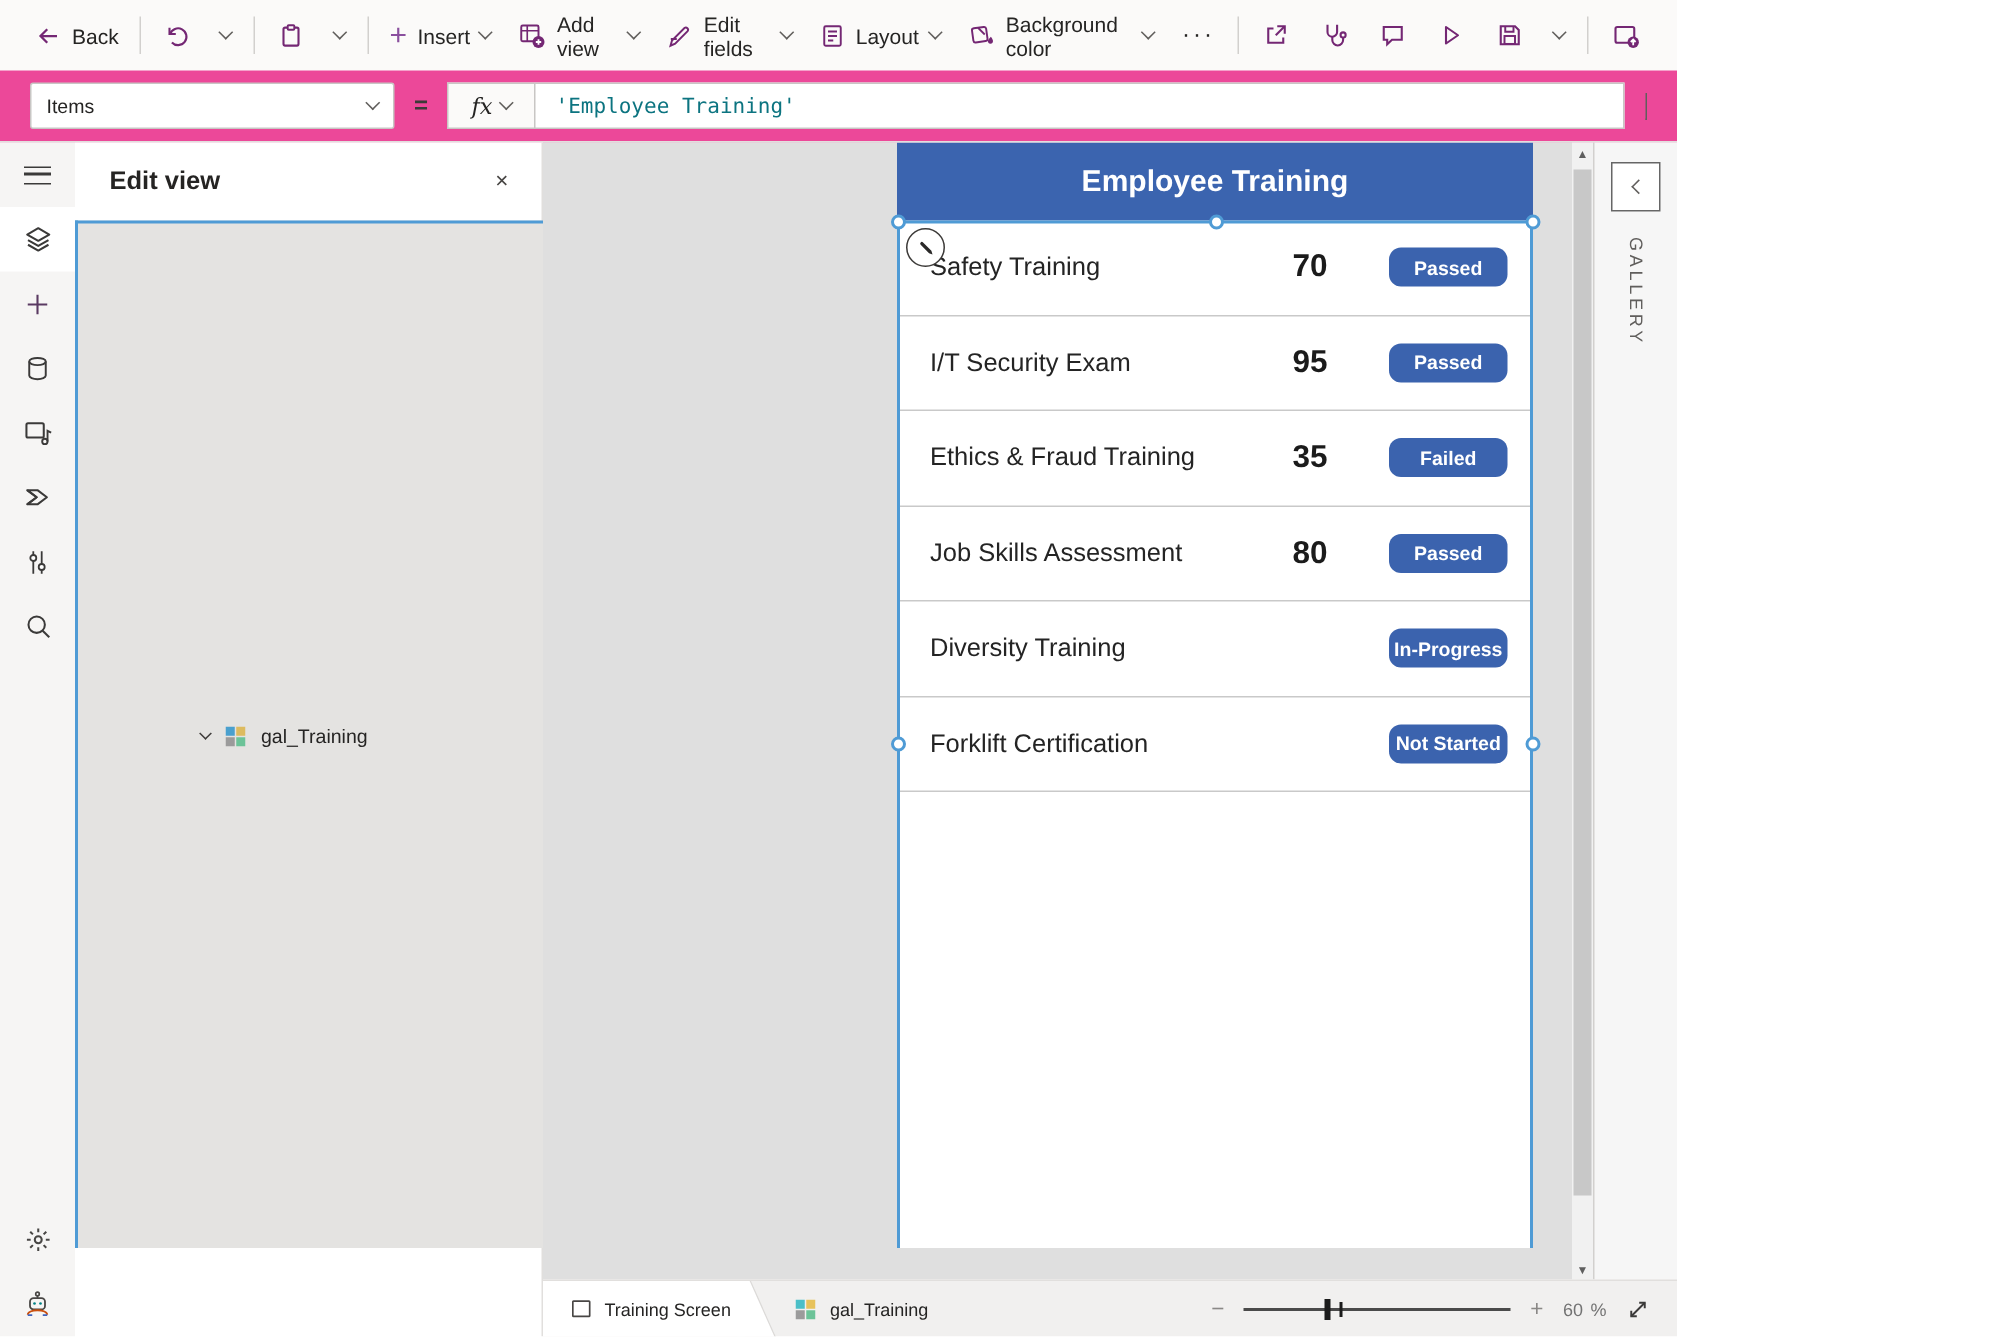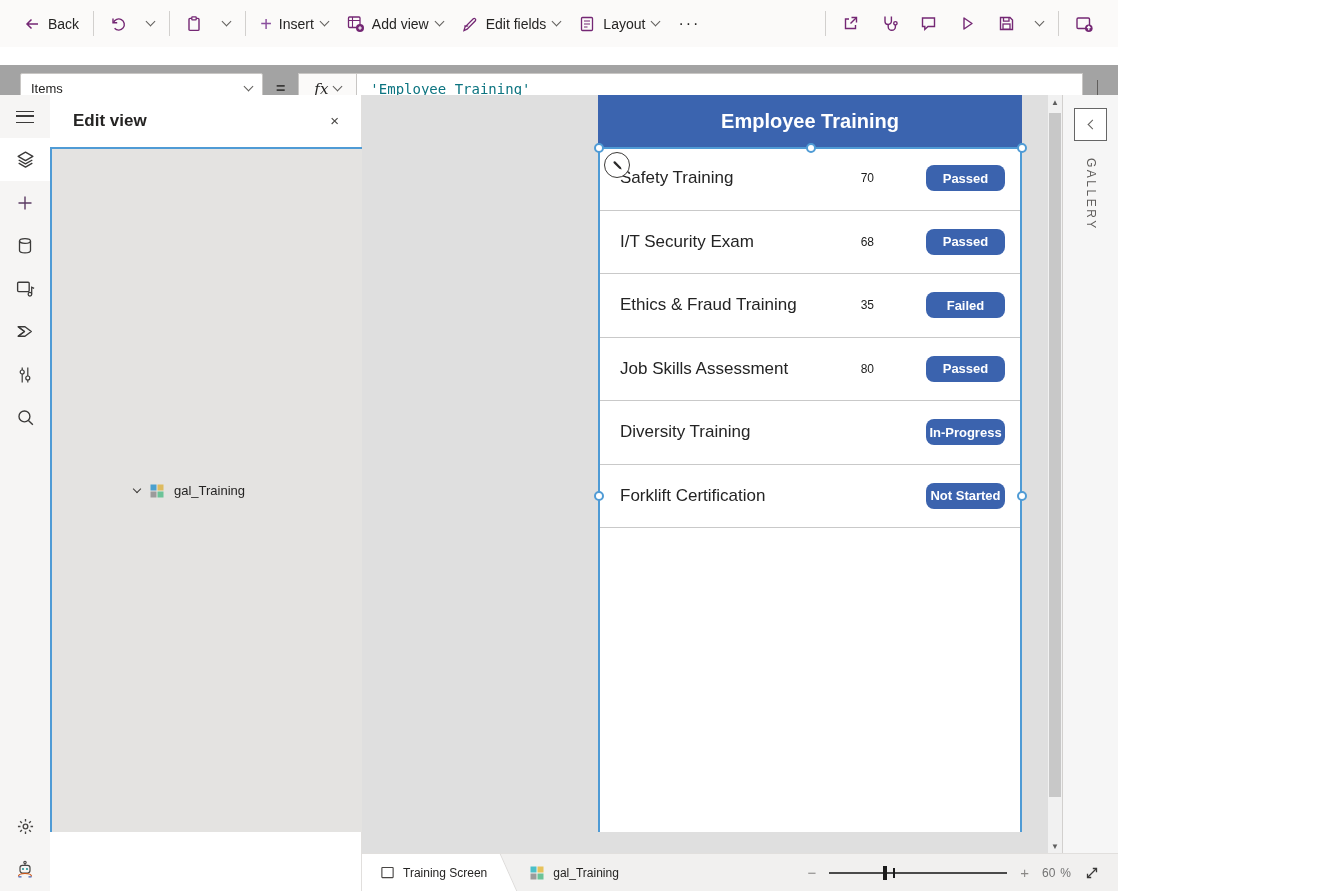--- a/index.html
+++ b/index.html
@@ -17,21 +17,21 @@
   .tb-item svg { flex:none; }
   .tb-icon-only { padding:0 10px; }
   .tb-sep { width:1px; height:25px; background:#D2D0CE; margin:0 5px; }
   .chev { width:7px; height:7px; border-right:1.4px solid #605E5C; border-bottom:1.4px solid #605E5C;
           transform:rotate(45deg); margin-top:-4px; flex:none; }
   .chev.left { transform:rotate(135deg); margin:0 0 0 3px; }
   .purple { color:#742774; }
   .dots { font-size:16px; letter-spacing:2px; color:#252423; }
 
   
-  .fbar { position:absolute; top:65px; left:0; right:0; height:48px; background:#a3a3a3;
+  .fbar { position:absolute; top:47px; left:0; right:0; height:48px; background:#ec4899;
           display:flex; align-items:center; padding:0 20px; border-bottom:1px solid #E1DFDD; }
   .prop-select { width:243px; height:31px; background:#fff; border:1px solid #C8C6C4; border-radius:2px;
                  display:flex; align-items:center; padding:0 10px; font-size:13px; color:#252423; }
   .prop-select .chev { margin-left:auto; }
   .eq { margin:0 13px; font-size:16px; font-weight:700; color:#3B3A39; }
   .fx-box { width:58px; height:31px; background:#FBFAF9; border:1px solid #C8C6C4; border-right:none;
             display:flex; align-items:center; justify-content:center; gap:6px; }
   .fx-box .fx { font-family:"DejaVu Serif", serif; font-style:italic; font-size:15px; color:#252423; }
   .formula-input { flex:1; height:31px; background:#fff; border:1px solid #C8C6C4;
                    display:flex; align-items:center; padding:0 13px;
@@ -75,21 +75,21 @@
   .ind-gal-child { padding-left:127px; }
   .row-dots { margin-left:auto; margin-right:18px; color:#484644; font-size:14px; letter-spacing:1px; }
 
   
   .canvas-wrap { position:absolute; left:362px; top:95px; right:70px; bottom:38px; background:#DFDFDF; overflow:hidden; }
   .phone { position:absolute; left:236px; top:0; width:424px; height:737px; background:#fff; }
   .phone-header { height:52px; background:#3B64AF; color:#fff; display:flex; align-items:center;
                   justify-content:center; font-size:20px; font-weight:700; }
   .g-row { height:63.5px; display:flex; align-items:center; padding:0 17px 0 22px; border-bottom:1px solid #C9C9C9; }
   .g-course { flex:1; font-size:17px; color:#242424; }
-  .g-score { width:44px; text-align:right; margin-right:52px; font-size:12px; font-weight:400; color:#1B1B1B; }
+  .g-score { width:44px; text-align:right; margin-right:41px; font-size:21px; font-weight:700; color:#1B1B1B; }
   .g-btn { width:79px; height:26px; background:#3B63AE; border-radius:8px; color:#fff; flex:none;
            font-size:13px; font-weight:700; display:flex; align-items:center; justify-content:center; }
   .sel { position:absolute; left:0; top:52px; width:424px; height:685px; pointer-events:none;
          border-left:2px solid #4F9BD5; border-right:2px solid #4F9BD5; border-top:2px solid #4F9BD5; }
   .handle { position:absolute; width:10px; height:10px; background:#fff; border:2px solid #4F9BD5;
             border-radius:50%; pointer-events:auto; }
   .edit-badge { position:absolute; left:6px; top:57px; width:26px; height:26px; border-radius:50%;
                 background:#fff; border:1.6px solid #3C3A38; display:flex; align-items:center; justify-content:center; }
 
   
@@ -178,20 +178,29 @@
         <span class="chev"></span>
       </div>
       <div class="tb-item">
         <svg width="18" height="18" viewBox="0 0 18 18">
             <rect x="3.5" y="2.5" width="11" height="13" rx="1" fill="none" stroke="#742774" stroke-width="1.3"></rect>
             <path d="M6 6h6M6 9h6M6 12h3.5" stroke="#742774" stroke-width="1.2"></path>
           </svg>
         <span>Layout</span>
         <span class="chev"></span>
       </div>
+      <div class="tb-item">
+        <svg width="19" height="19" viewBox="0 0 19 19">
+            <rect x="3.4" y="4.4" width="9.5" height="9.5" rx="1.4" fill="none" stroke="#742774" stroke-width="1.3" transform="rotate(-8 8 9)"></rect>
+            <path d="M7 4.5 11.5 9" stroke="#742774" stroke-width="1.2"></path>
+            <path d="M15.6 10.5c.9 1.2 1.4 2.1 1.4 2.9a1.7 1.7 0 0 1-3.4 0c0-.8.9-1.7 2-2.9z" fill="#742774"></path>
+          </svg>
+        <span>Background color</span>
+        <span class="chev"></span>
+      </div>
       <div class="tb-item tb-icon-only">
         <span class="dots">···</span>
       </div>
     </div>
 
     <div class="tb-right">
       <div class="tb-sep"></div>
       <div class="tb-item tb-icon-only">
         <svg width="19" height="19" viewBox="0 0 19 19">
             <path d="M8 5H4.5v9.5h10V11" fill="none" stroke="#742774" stroke-width="1.4"></path>
@@ -425,21 +434,21 @@
         <span>Employee Training</span>
       </div>
 
       <div class="g-row">
         <span class="g-course">Safety Training</span>
         <span class="g-score">70</span>
         <span class="g-btn">Passed</span>
       </div>
       <div class="g-row">
         <span class="g-course">I/T Security Exam</span>
-        <span class="g-score">68</span>
+        <span class="g-score">95</span>
         <span class="g-btn">Passed</span>
       </div>
       <div class="g-row">
         <span class="g-course">Ethics &amp; Fraud Training</span>
         <span class="g-score">35</span>
         <span class="g-btn">Failed</span>
       </div>
       <div class="g-row">
         <span class="g-course">Job Skills Assessment</span>
         <span class="g-score">80</span>

